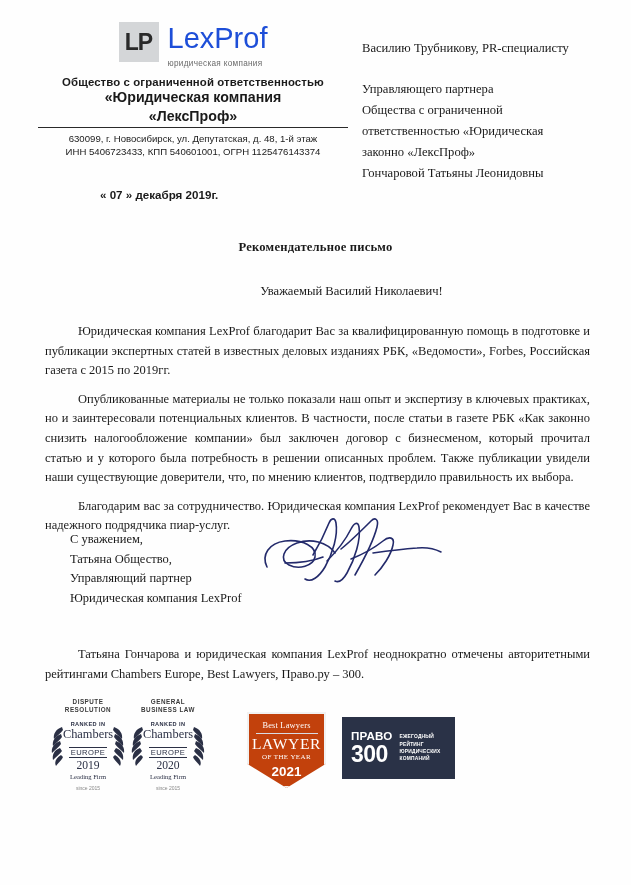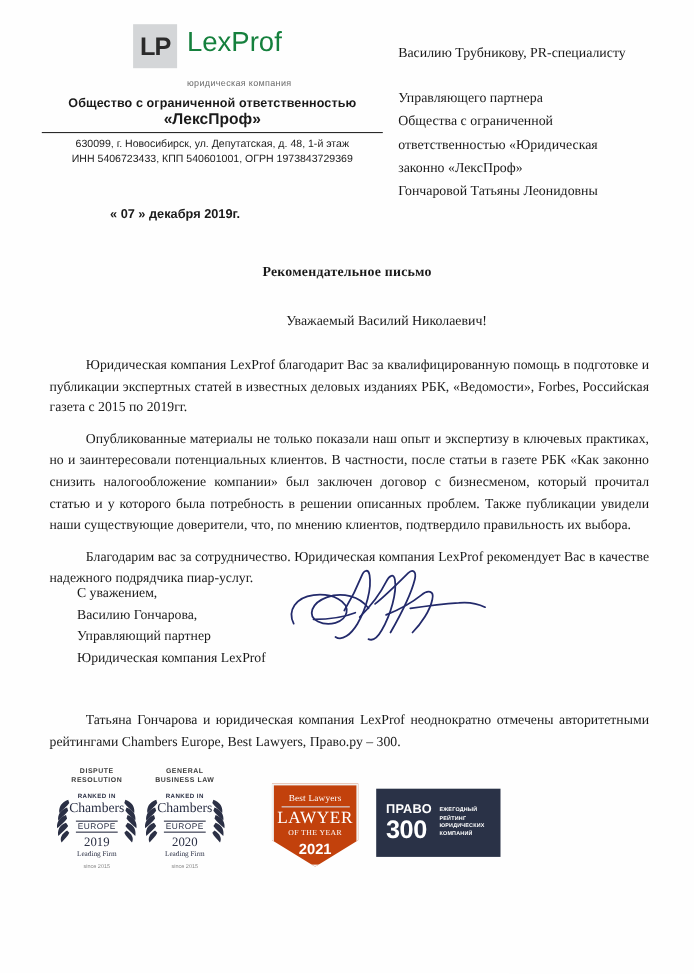--- a/index.html
+++ b/index.html
@@ -56,32 +56,32 @@
     letter-spacing: -1px;
     color: #2a2a2a;
     flex: 0 0 auto;
   }
   .logo-text-wrap {
     text-align: left;
     padding-top: 1px;
   }
   .logo-word {
     font-family: "Liberation Sans", sans-serif;
-    font-size: 25px;
+    font-size: 29px;
     line-height: 30px;
-    color: #15803d;
+    color: #1d4ed8;
     letter-spacing: 0px;
   }
   .logo-tag {
     font-family: "Liberation Sans", sans-serif;
     font-size: 8.2px;
     line-height: 10px;
     color: #6b6b6b;
     letter-spacing: 0.3px;
-    margin-top: 18px;
+    margin-top: 6px;
   }
   .lh-line1 {
     font-family: "Liberation Sans", sans-serif;
     font-weight: bold;
     font-size: 11.4px;
     letter-spacing: 0.1px;
     margin-top: 4px;
   }
   .lh-line2, .lh-line3 {
     font-family: "Liberation Sans", sans-serif;
@@ -375,24 +375,25 @@
 
     <div class="letterhead">
       <div class="logo-row">
         <div class="logo-mark">LP</div>
         <div class="logo-text-wrap">
           <div class="logo-word">LexProf</div>
           <div class="logo-tag">юридическая компания</div>
         </div>
       </div>
       <div class="lh-line1">Общество с ограниченной ответственностью</div>
+      <div class="lh-line2">«Юридическая компания</div>
       <div class="lh-line3">«ЛексПроф»</div>
       <hr class="lh-rule">
       <div class="lh-addr">630099, г. Новосибирск, ул. Депутатская, д. 48, 1-й этаж</div>
-      <div class="lh-addr" style="margin-top:0">ИНН 5406723433,  КПП 540601001,  ОГРН 1973843729369</div>
+      <div class="lh-addr" style="margin-top:0">ИНН 5406723433,  КПП 540601001,  ОГРН 1125476143374</div>
     </div>
 
     <div class="addressee">
       <div>Василию Трубникову, PR-специалисту</div>
       <div class="gap"></div>
       <div>Управляющего партнера</div>
       <div>Общества с ограниченной</div>
       <div>ответственностью «Юридическая</div>
       <div>законно «ЛексПроф»</div>
       <div>Гончаровой Татьяны Леонидовны</div>
@@ -406,21 +407,21 @@
   <div class="greeting">Уважаемый Василий Николаевич!</div>
 
   <div class="body-text">
     <p>Юридическая компания LexProf благодарит Вас за квалифицированную помощь в подготовке и публикации экспертных статей в известных деловых изданиях РБК, «Ведомости», Forbes, Российская газета с 2015 по 2019гг.</p>
     <p>Опубликованные материалы не только показали наш опыт и экспертизу в ключевых практиках, но и заинтересовали потенциальных клиентов. В частности, после статьи в газете РБК «Как законно снизить налогообложение компании» был заключен договор с бизнесменом, который прочитал статью и у которого была потребность в решении описанных проблем. Также публикации увидели наши существующие доверители, что, по мнению клиентов, подтвердило правильность их выбора.</p>
     <p>Благодарим вас за сотрудничество. Юридическая компания LexProf рекомендует Вас в качестве надежного подрядчика пиар-услуг.</p>
   </div>
 
   <div class="sign-block">
     <div>С уважением,</div>
-    <div>Василию Гончарова,</div>
+    <div>Татьяна Общество,</div>
     <div>Управляющий партнер</div>
     <div>Юридическая компания LexProf</div>
   </div>
 
   <div class="signature-ink">
     <svg width="210" height="80" viewBox="0 0 210 80" fill="none">
       <g stroke="#232a6b" stroke-width="1.6" fill="none" stroke-linecap="round" stroke-linejoin="round">
         <path d="M12 52 C6 40, 14 28, 30 26 C48 24, 62 32, 60 42 C58 51, 44 55, 34 50 C24 45, 28 33, 42 28 C56 23, 72 27, 80 38"></path>
         <path d="M58 40 C64 30, 70 18, 74 8 C76 3, 80 2, 81 8 C83 20, 78 38, 70 52 C64 62, 56 68, 50 64"></path>
         <path d="M72 46 C80 38, 90 26, 96 14 C99 8, 103 6, 104 12 C106 24, 100 44, 92 58 C88 65, 84 68, 80 66"></path>

